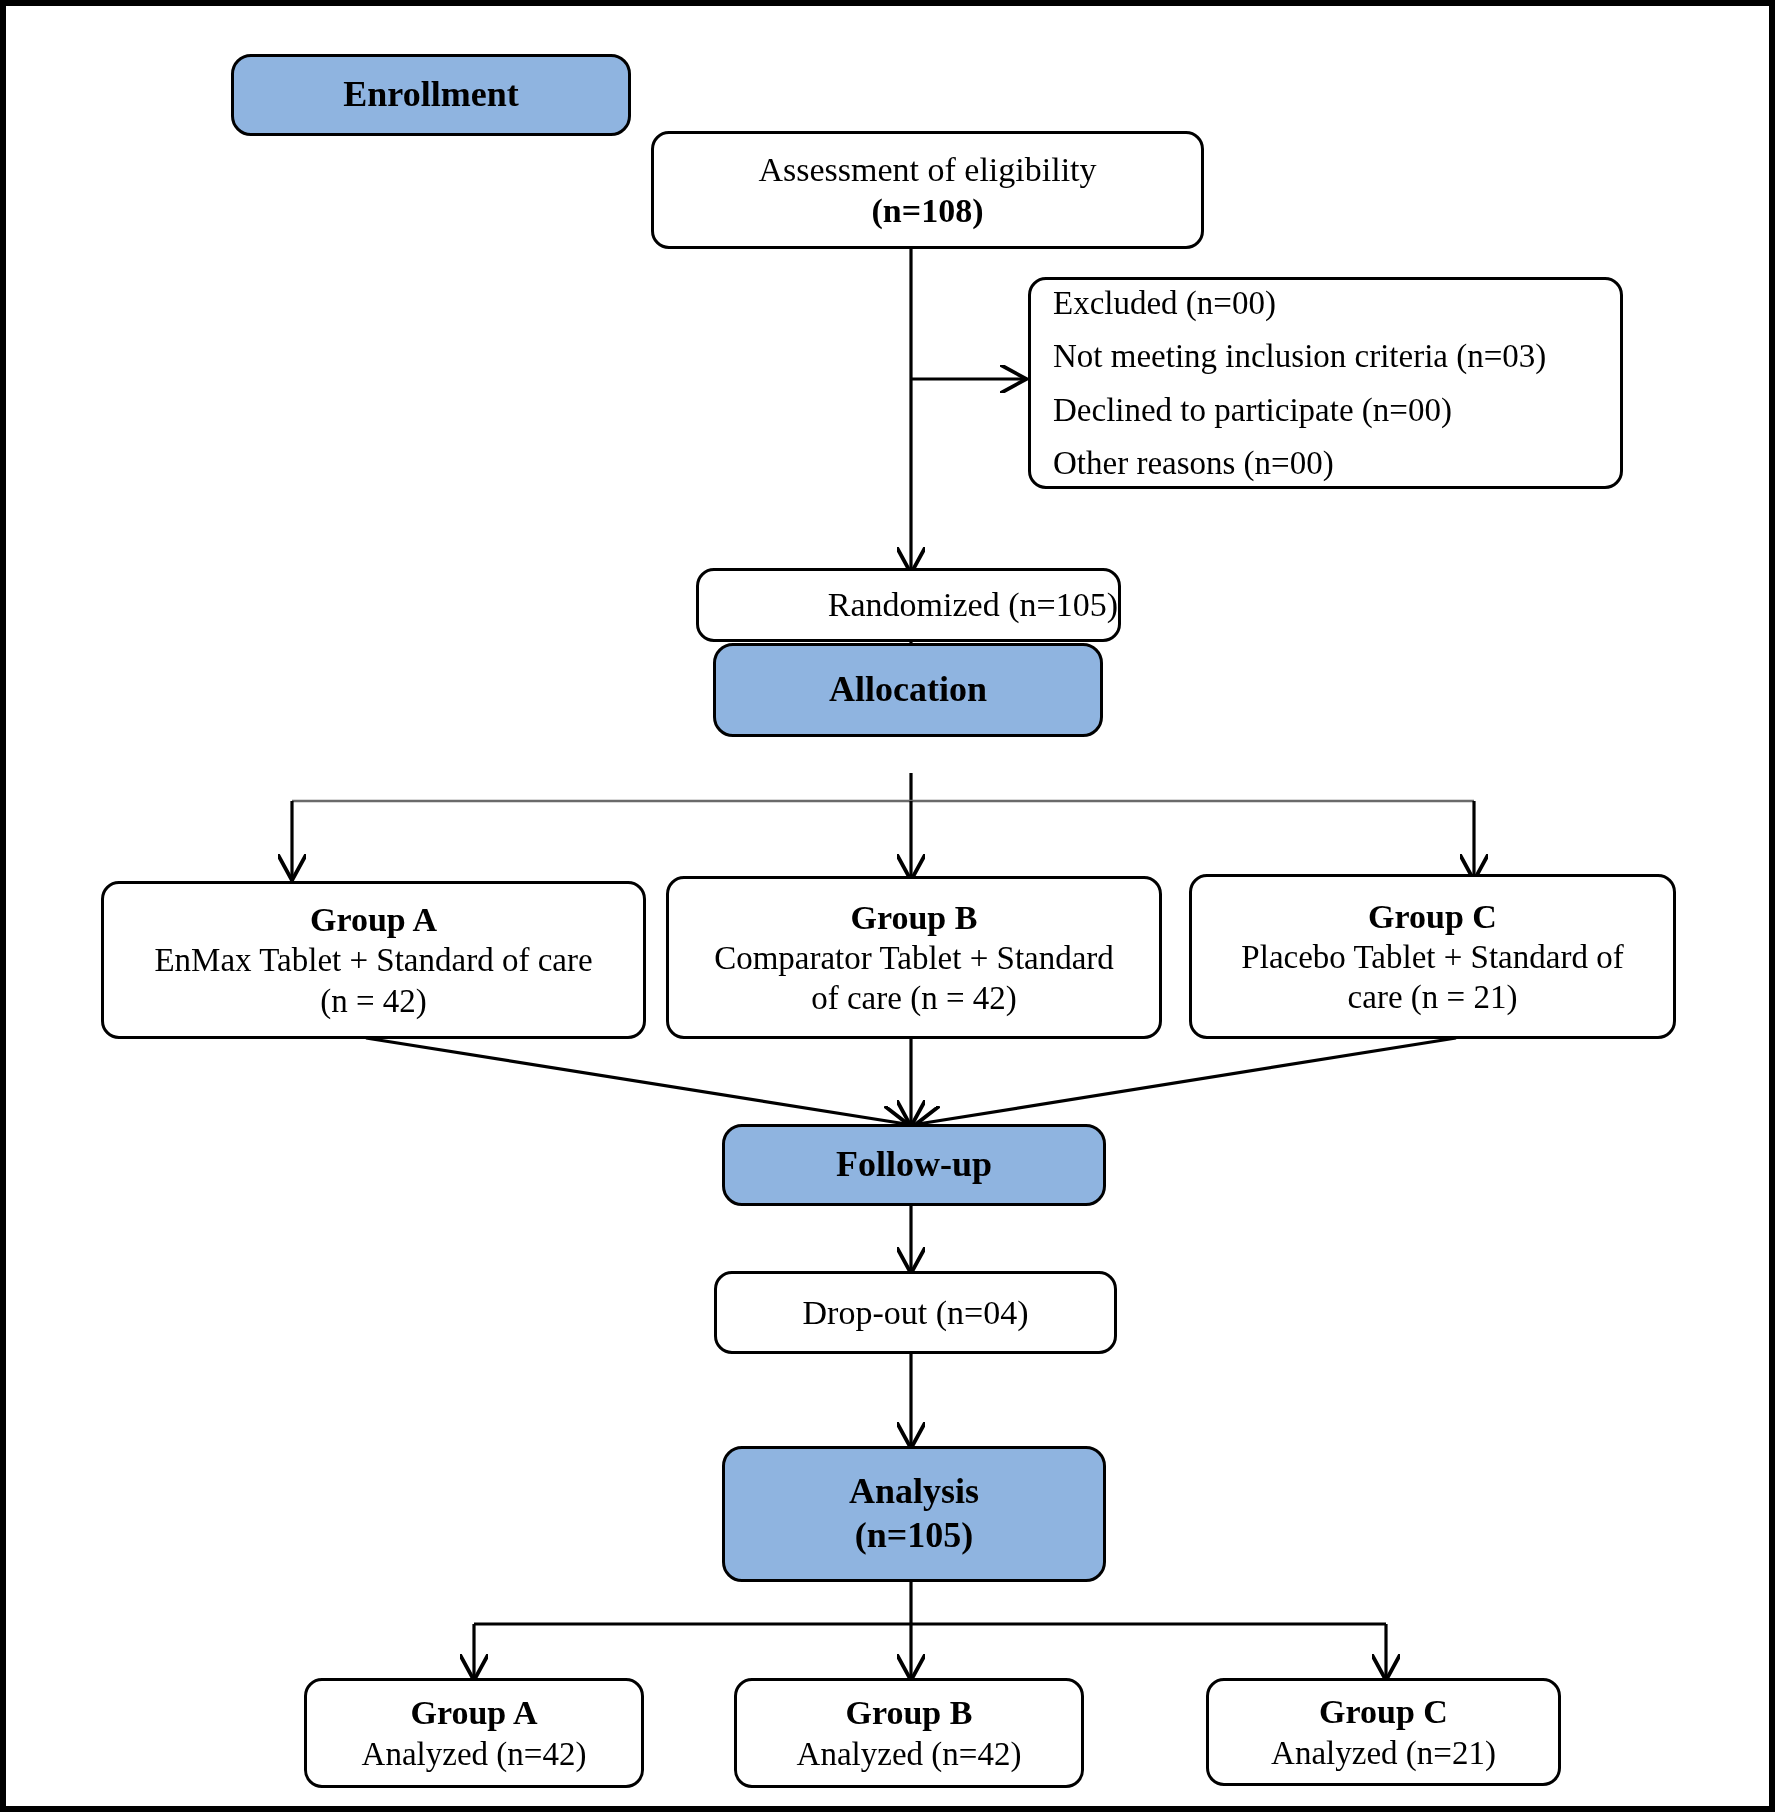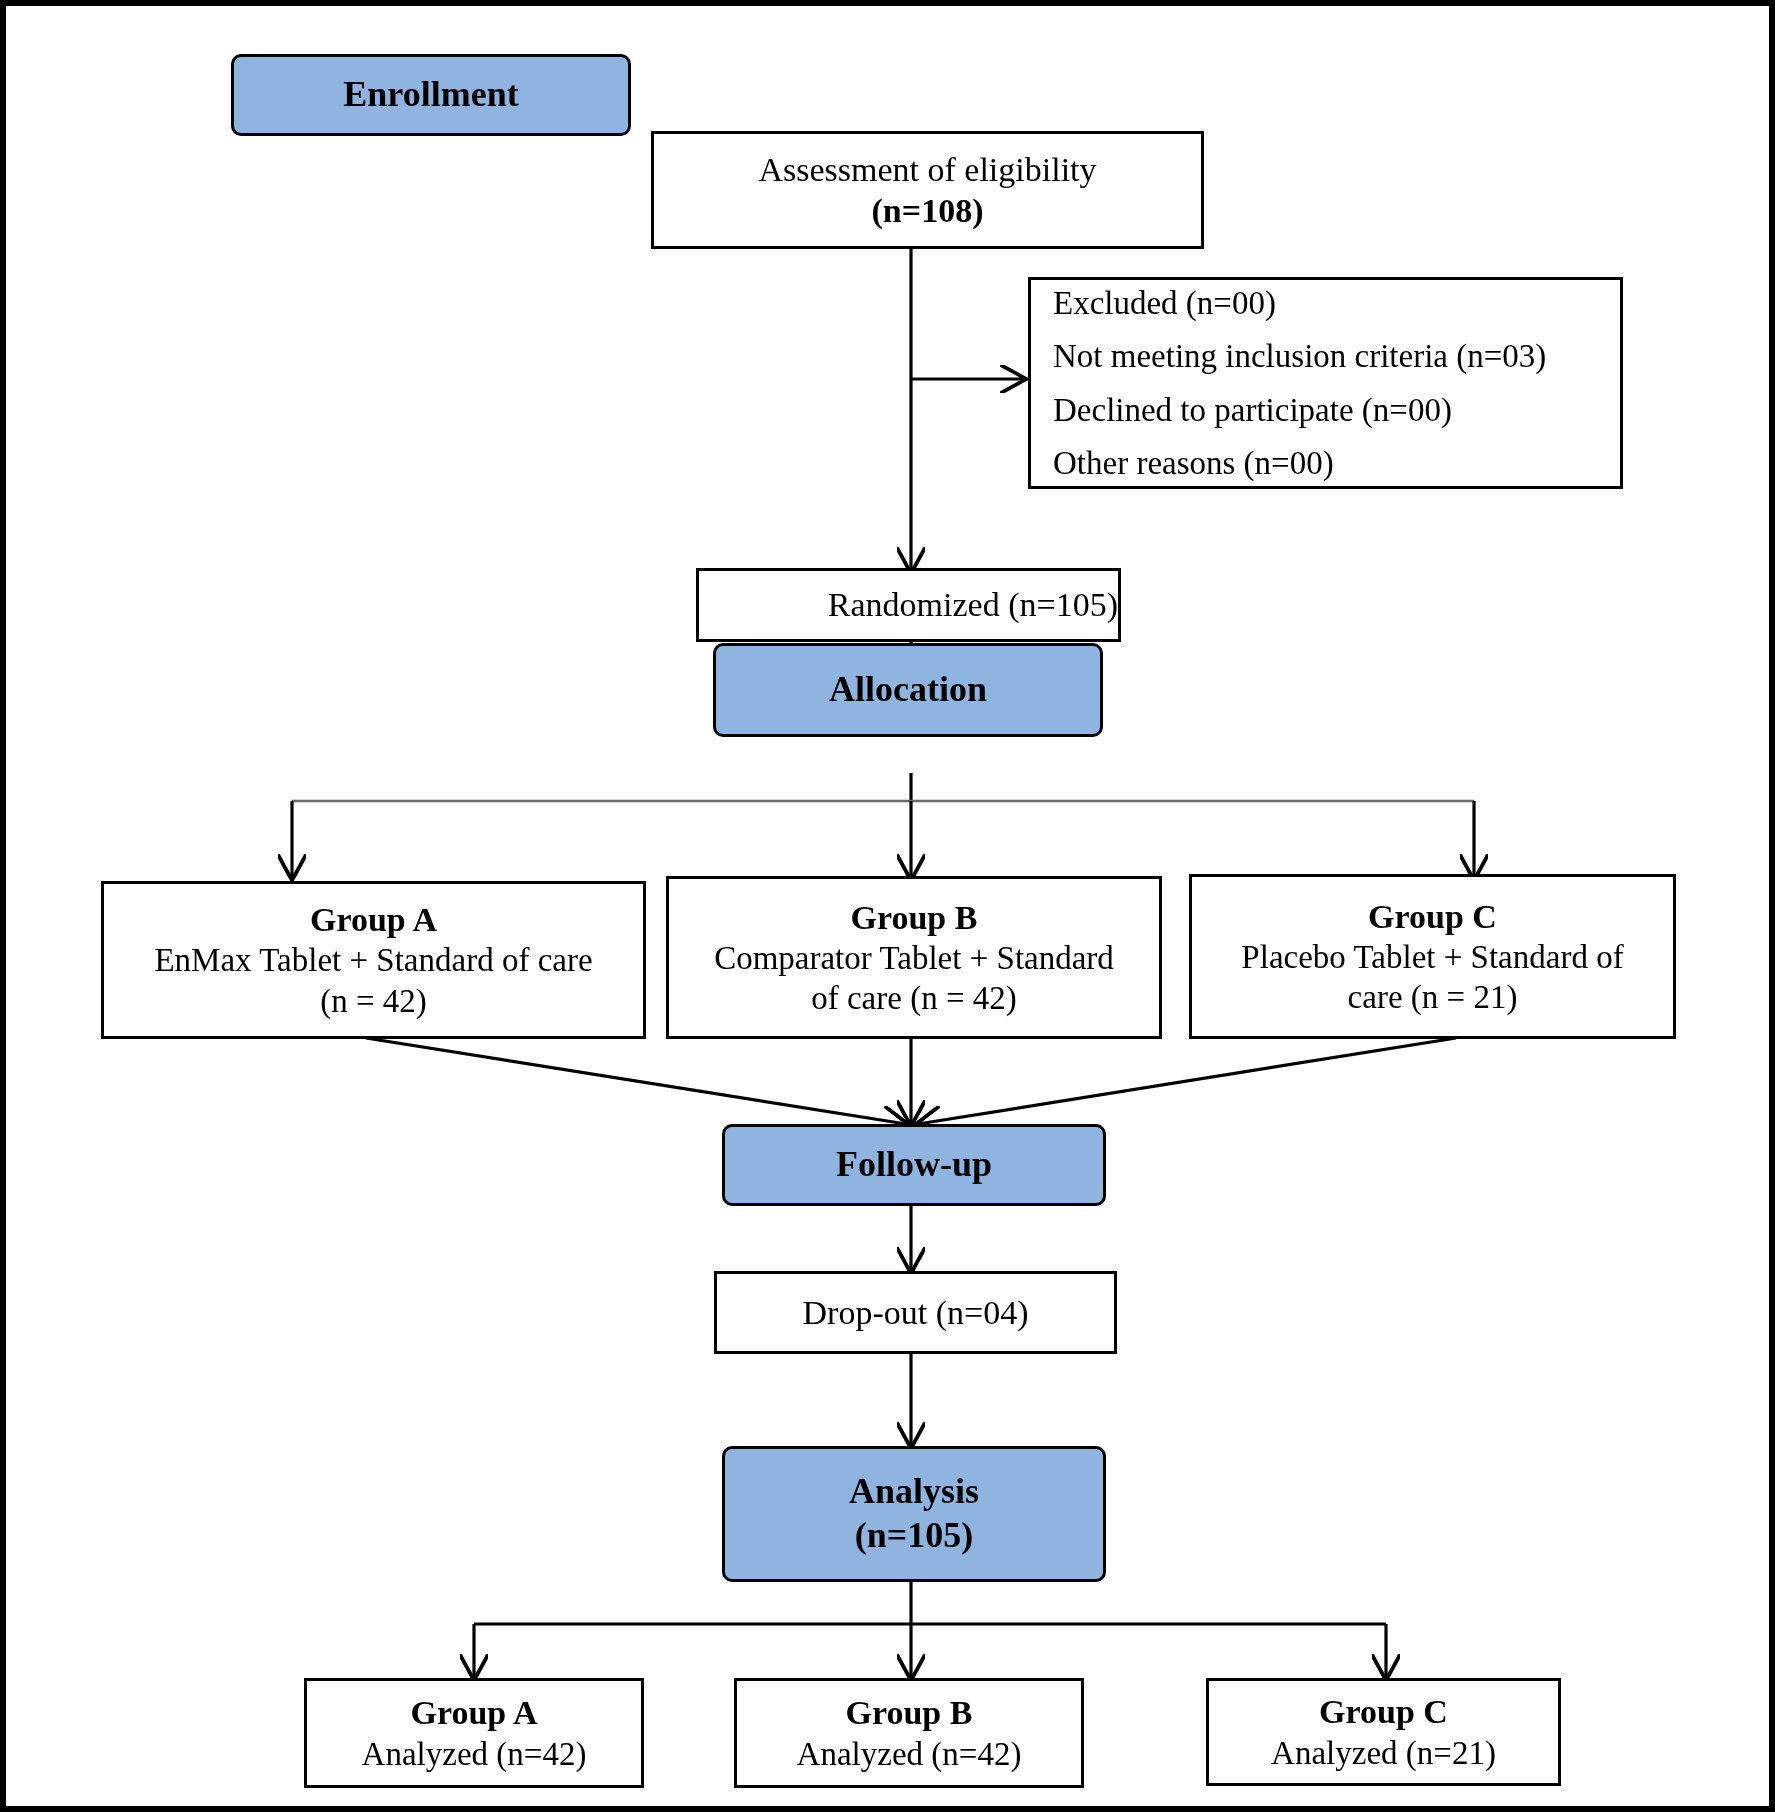--- a/index.html
+++ b/index.html
@@ -27,28 +27,29 @@
   .node {
     position: absolute;
     box-sizing: border-box;
     display: flex;
     flex-direction: column;
     align-items: center;
     justify-content: center;
     text-align: center;
     color: #000000;
     line-height: 1.22;
+    border-radius: 18px;
   }
   .rect {
     border: 3px solid #000000;
     background: #ffffff;
   }
   .stage {
     border: 3px solid #000000;
-    border-radius: 10px;
+    border-radius: 20px;
     background: #8FB4E0;
     font-weight: bold;
   }
   .ln { display: block; white-space: nowrap; }
   .b  { font-weight: bold; }
   .f34 { font-size: 34px; }
   .f33 { font-size: 33px; text-align: right; }
   .f36 { font-size: 36px; }
   .leftbox {
     align-items: flex-start;

